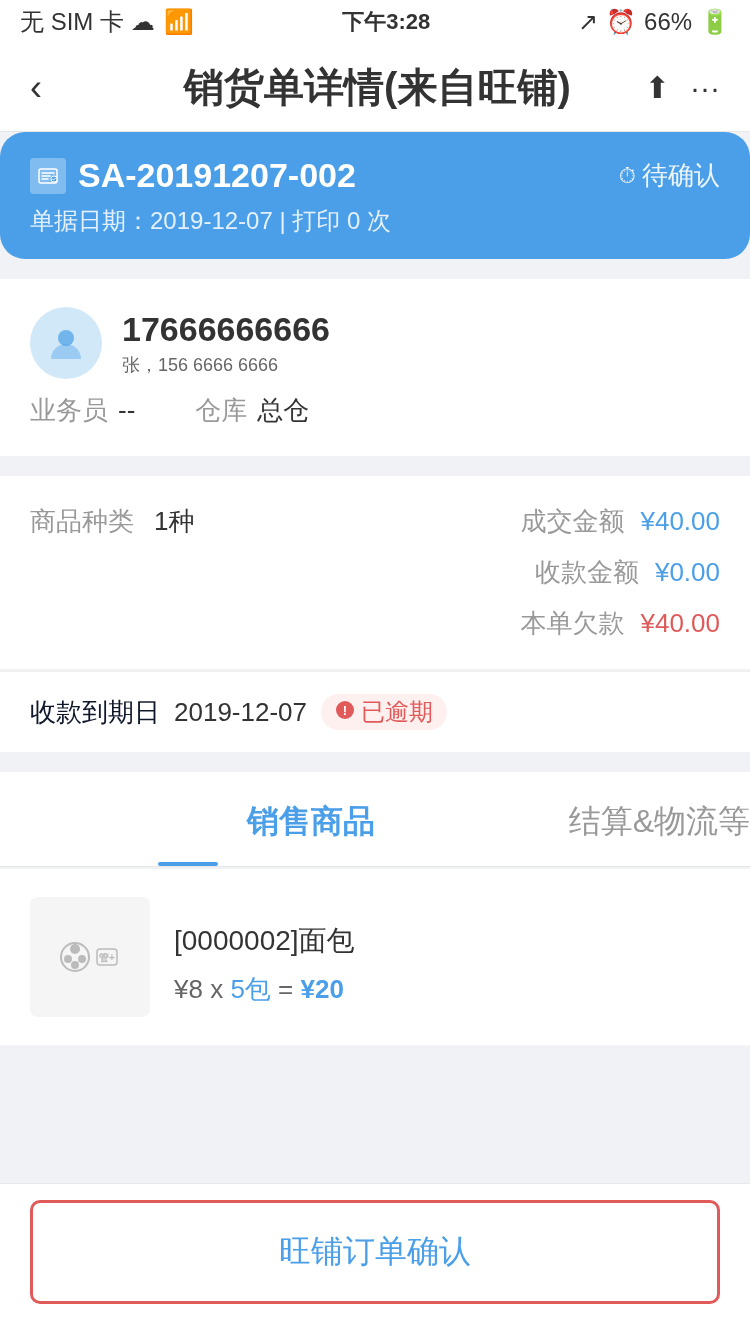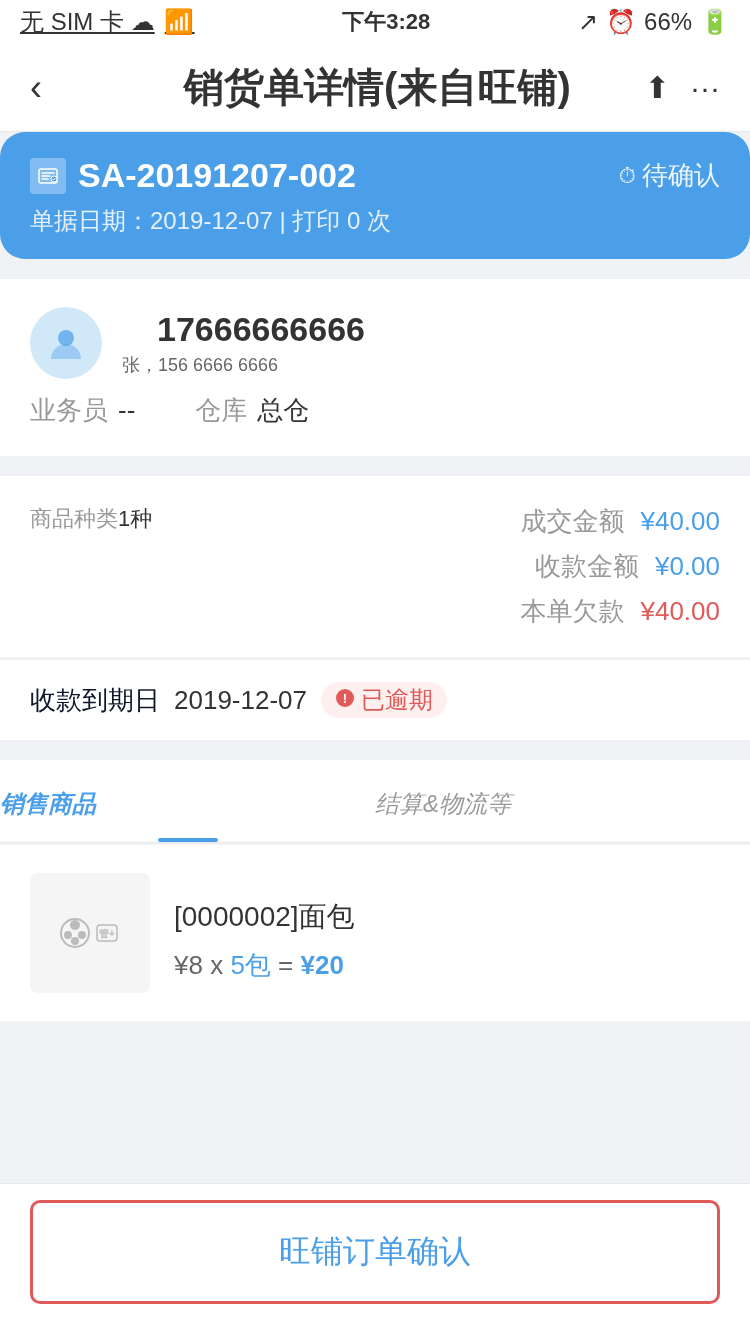--- a/index.html
+++ b/index.html
@@ -18,21 +18,21 @@
     .status-bar {
       background: #fff;
       height: 44px;
       display: flex;
       align-items: center;
       justify-content: space-between;
       padding: 0 20px;
       font-size: 24px;
       font-weight: 500;
     }
-    .status-left { display: flex; align-items: center; gap: 10px; text-decoration: underline; }
+    .status-left { display: flex; align-items: center; gap: 10px; }
     .status-center { font-size: 22px; font-weight: 600; }
     .status-right { display: flex; align-items: center; gap: 8px; font-size: 24px; }
 
     
     .nav-bar {
       background: #fff;
       height: 88px;
       display: flex;
       align-items: center;
       justify-content: space-between;
@@ -123,21 +123,20 @@
       align-items: center;
       justify-content: center;
       font-size: 36px;
       color: #4a9fe8;
       flex-shrink: 0;
     }
     .customer-phone {
       font-size: 34px;
       font-weight: 600;
       color: #333;
-      margin-left: 35px;
     }
     .customer-name {
       font-size: 18px;
       color: #666;
       margin-top: 4px;
     }
     .customer-info-row {
       display: flex;
       align-items: center;
       gap: 60px;
@@ -160,30 +159,31 @@
       margin-top: 20px;
     }
     .stats-row {
       display: flex;
       align-items: flex-start;
       justify-content: space-between;
     }
     .stats-left {
       display: flex;
       align-items: center;
-      font-size: 22px;
+      gap: 20px;
+      font-size: 26px;
       justify-content: center;
     }
     .stats-label { color: #999; }
     .stats-value { color: #333; font-weight: 500; }
     .stats-right {
       display: flex;
       flex-direction: column;
       align-items: flex-end;
-      gap: 10px;
+      gap: 16px;
     }
     .amount-row {
       display: flex;
       align-items: center;
       gap: 16px;
       font-size: 26px;
     }
     .amount-label { color: #999; }
     .amount-value-blue { color: #4a9fe8; font-weight: 500; }
     .amount-value-red { color: #e05a5a; font-weight: 500; }
@@ -214,27 +214,26 @@
 
     
     .tabs-container {
       background: #fff;
       margin-top: 20px;
       display: flex;
       border-bottom: 1px solid #e8e8e8;
     }
     .tab {
       flex: 1;
-      text-align: left;
+      text-align: right;
       padding: 28px 0 22px;
-      font-size: 24px;
+      font-size: 32px;
       color: #999;
       cursor: pointer;
       position: relative;
-      font-style: italic;
     }
     .tab.active {
       color: #4a9fe8;
       font-weight: 600;
     }
     .tab.active::after {
       content: '';
       position: absolute;
       bottom: 0;
       left: 50%;

